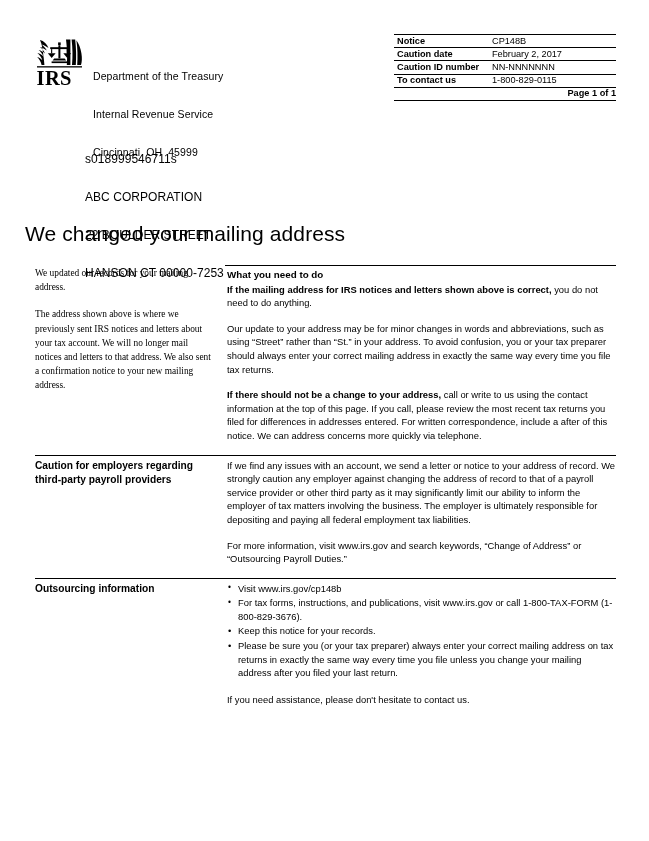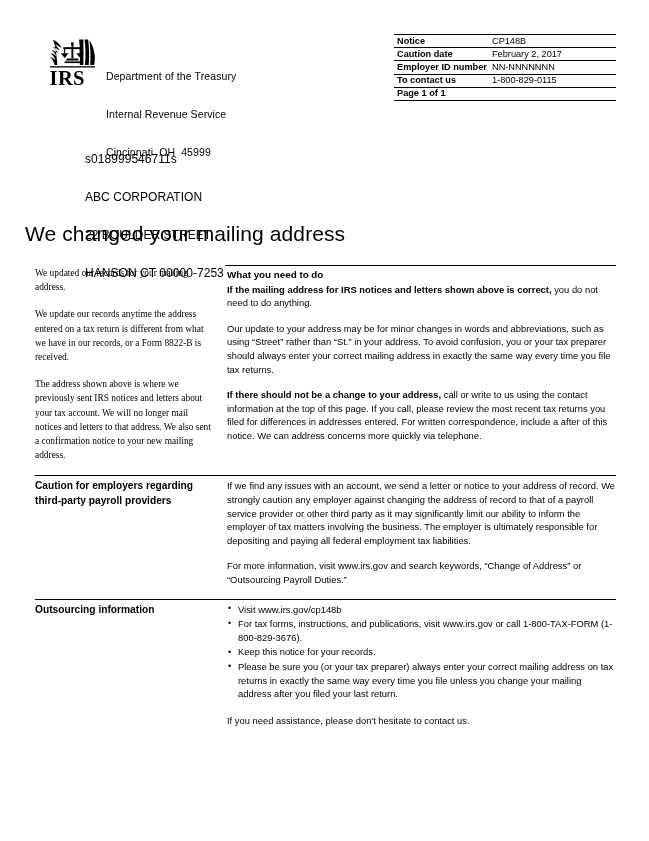--- a/index.html
+++ b/index.html
@@ -27,21 +27,21 @@
   .header {
     position: absolute;
     left: 0;
     top: 0;
     width: 649px;
     height: 120px;
   }
 
   .irs-logo-block {
     position: absolute;
-    left: 49px;
+    left: 36px;
     top: 36px;
     display: flex;
     align-items: flex-start;
   }
 
   .irs-mark {
     width: 49px;
     height: 50px;
     flex: 0 0 auto;
     position: relative;
@@ -78,20 +78,21 @@
   }
   .nt-label {
     width: 92px;
     font-weight: bold;
   }
   .nt-value {
     font-weight: normal;
   }
   .nt-full {
     font-weight: bold;
+    text-align: right;
   }
 
   
   .recipient {
     position: absolute;
     left: 85px;
     top: 128px;
     font-size: 12px;
     line-height: 12.6px;
     white-space: pre;
@@ -260,21 +261,21 @@
       <tbody>
         <tr>
           <td class="nt-label">Notice</td>
           <td class="nt-value">CP148B</td>
         </tr>
         <tr>
           <td class="nt-label">Caution date</td>
           <td class="nt-value">February 2, 2017</td>
         </tr>
         <tr>
-          <td class="nt-label">Employer ID number</td>
+          <td class="nt-label">Caution ID number</td>
           <td class="nt-value">NN-NNNNNNN</td>
         </tr>
         <tr>
           <td class="nt-label">To contact us</td>
           <td class="nt-value">1-800-829-0115</td>
         </tr>
         <tr>
           <td class="nt-full" colspan="2">Page 1 of 1</td>
         </tr>
       </tbody>
@@ -290,21 +291,20 @@
 
   <h1 class="doc-title">We changed your mailing address</h1>
 
   <div class="body-area">
 
     <div class="rule-right"></div>
 
     <div class="section">
       <div class="col-left">
         <p class="left-text">We updated our records for your mailing address.</p>
-        <p class="left-text">We update our records anytime the address entered on a tax return is different from what we have in our records, or a Form 8822-B is received.</p>
         <p class="left-text">The address shown above is where we previously sent IRS notices and letters about your tax account. We will no longer mail notices and letters to that address. We also sent a confirmation notice to your new mailing address.</p>
       </div>
       <div class="col-right">
         <p class="rp-head">What you need to do</p>
         <p class="rp"><b>If the mailing address for IRS notices and letters shown above is correct,</b><span> you do not need to do anything.</span></p>
         <p class="rp first"> Our update to your address may be for minor changes in words and abbreviations, such as using “Street” rather than “St.” in your address. To avoid confusion, you or your tax preparer should always enter your correct mailing address in exactly the same way every time you file tax returns.</p>
         <p class="rp"><b>If there should not be a change to your address,</b><span> call or write to us using the contact information at the top of this page.  If you call, please review the most recent tax returns you filed for differences in addresses entered. For written correspondence, include a after of this notice. We can address concerns more quickly via telephone.</span></p>
       </div>
     </div>
 

